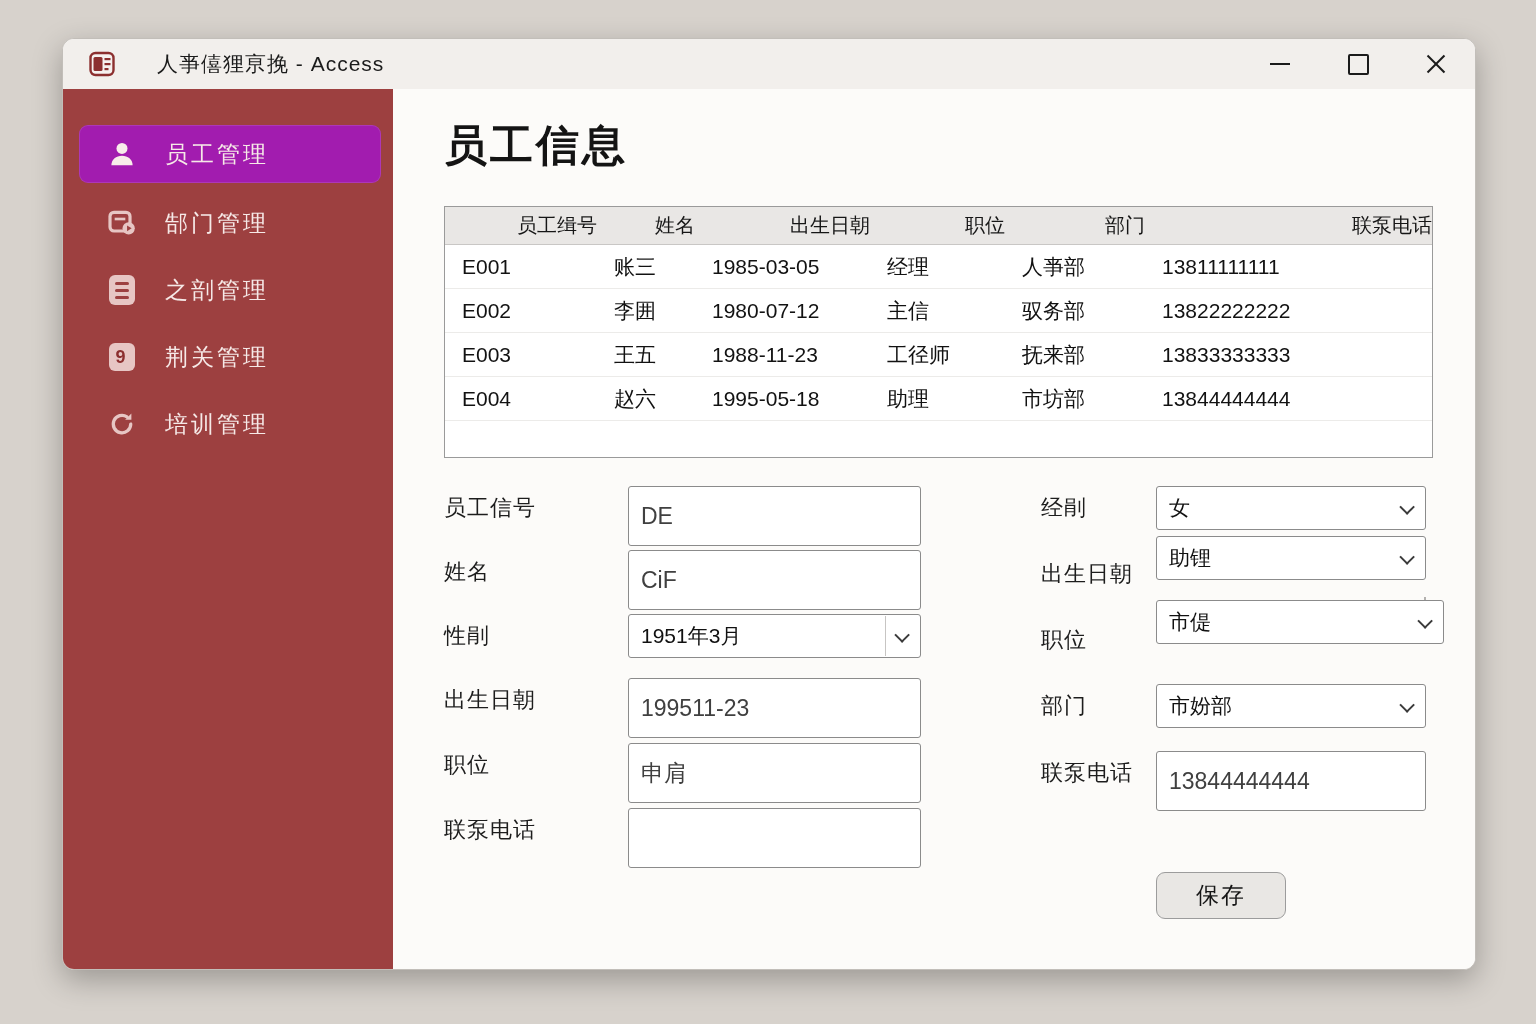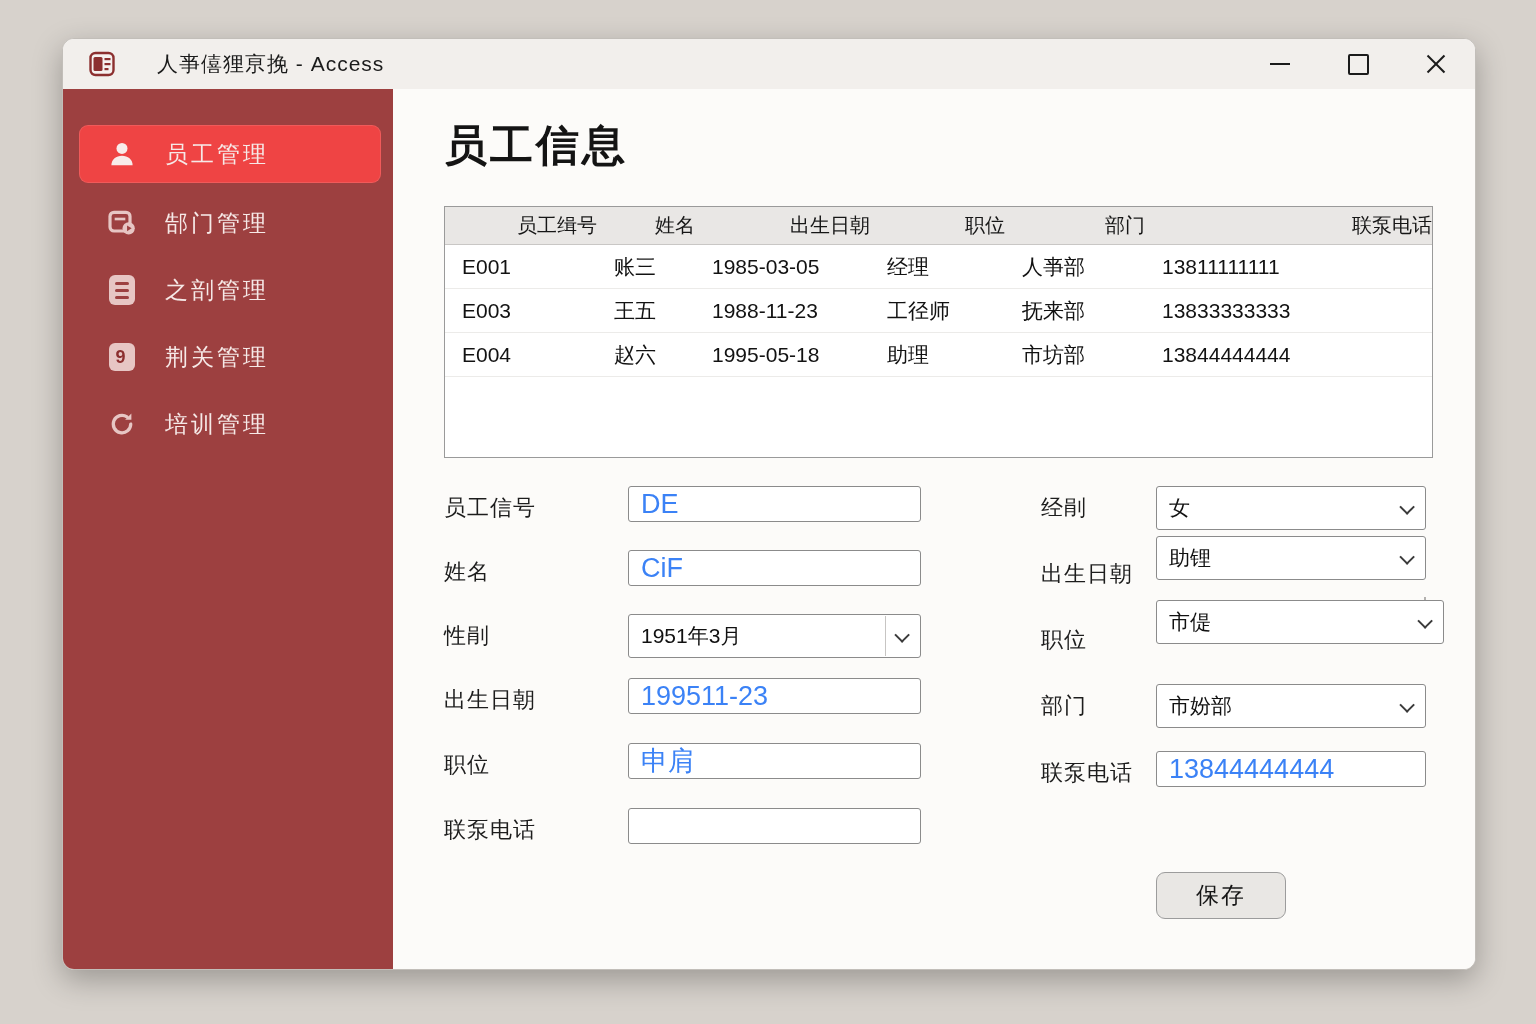--- a/index.html
+++ b/index.html
@@ -31,21 +31,21 @@
   .close-glyph::before{transform:rotate(45deg);}
   .close-glyph::after{transform:rotate(-45deg);}
   
   .sidebar{
     position:absolute;left:0;top:50px;width:330px;bottom:0;background:#9d4040;
   }
   .side-item{
     position:absolute;left:16px;width:302px;height:48px;border-radius:9px;
     display:flex;align-items:center;color:#f6e9e7;font-size:23px;letter-spacing:3px;
   }
-  .side-item.active{background:#ef4444;height:58px;box-shadow:inset 0 0 0 1px rgba(255,255,255,.12);}
+  .side-item.active{background:#a21caf;height:58px;box-shadow:inset 0 0 0 1px rgba(255,255,255,.12);}
   .side-icon{width:34px;height:34px;margin-left:26px;margin-right:26px;display:flex;align-items:center;justify-content:center;flex:0 0 auto;}
   .doc-box{width:26px;height:30px;background:#e7c6c4;border-radius:6px;position:relative;}
   .doc-box i{position:absolute;left:6px;right:6px;height:3px;background:#9d4040;border-radius:2px;}
   .doc-box i:nth-child(1){top:7px;}.doc-box i:nth-child(2){top:14px;}.doc-box i:nth-child(3){top:21px;}
   .badge9{width:26px;height:28px;background:#e7c6c4;border-radius:6px;color:#8c2f2f;
     font-size:18px;font-weight:bold;display:flex;align-items:center;justify-content:center;}
   
   .main{position:absolute;left:330px;top:50px;right:0;bottom:0;background:#fcfbf9;}
   .page-title{position:absolute;left:51px;top:28px;font-size:43px;font-weight:700;color:#141414;letter-spacing:3px;}
   
@@ -53,22 +53,22 @@
     position:absolute;left:51px;top:117px;width:989px;height:252px;
     border:1px solid #9a9a9a;background:#fff;box-sizing:border-box;
   }
   .t-grid{display:grid;grid-template-columns:152px 98px 175px 135px 140px 1fr;align-items:center;}
   .t-head{height:37px;background:#e9e7e5;border-bottom:1px solid #c9c7c5;font-size:20px;color:#161616;text-align:right;}
   .t-row{height:43px;border-bottom:1px solid #ecebe9;font-size:21px;color:#121212;}
   .t-cell{padding-left:17px;white-space:nowrap;overflow:hidden;}
   
   .f-label{position:absolute;height:44px;line-height:44px;font-size:22px;color:#1d1d1d;letter-spacing:1px;}
   .f-input{
-    position:absolute;height:36px;width:293px;border:1px solid #8b8b8b;border-radius:3px;
-    background:#fff;font-size:27px;color:#3b82f6;padding:0 12px;box-sizing:border-box;
+    position:absolute;height:60px;width:293px;border:1px solid #8b8b8b;border-radius:3px;
+    background:#fff;font-size:23px;color:#404040;padding:0 12px;box-sizing:border-box;
     font-family:"Liberation Sans","DejaVu Sans",sans-serif;outline:none;
   }
   .f-select{
     position:absolute;height:44px;border:1px solid #8b8b8b;border-radius:3px;background:#fff;
     display:flex;align-items:center;font-size:21px;color:#111;box-sizing:border-box;cursor:default;
   }
   .f-select .val{padding-left:12px;flex:1;}
   .f-select .sep{width:1px;align-self:stretch;background:#c7c5c3;margin:1px 0;}
   .chev{width:34px;display:flex;align-items:center;justify-content:center;}
   .chev i{width:9px;height:9px;border-left:2px solid #3a3a3a;border-bottom:2px solid #3a3a3a;transform:rotate(-45deg) translateY(-2px);}
@@ -174,20 +174,28 @@
 
       <div class="t-grid t-row">
         <div class="t-cell">E001</div>
         <div class="t-cell">账三</div>
         <div class="t-cell">1985-03-05</div>
         <div class="t-cell">经理</div>
         <div class="t-cell">人亊部</div>
         <div class="t-cell">13811111111</div>
       </div>
       <div class="t-grid t-row">
+        <div class="t-cell">E002</div>
+        <div class="t-cell">李囲</div>
+        <div class="t-cell">1980-07-12</div>
+        <div class="t-cell">主信</div>
+        <div class="t-cell">驭务部</div>
+        <div class="t-cell">13822222222</div>
+      </div>
+      <div class="t-grid t-row">
         <div class="t-cell">E003</div>
         <div class="t-cell">王五</div>
         <div class="t-cell">1988-11-23</div>
         <div class="t-cell">工径师</div>
         <div class="t-cell">抚来部</div>
         <div class="t-cell">13833333333</div>
       </div>
       <div class="t-grid t-row">
         <div class="t-cell">E004</div>
         <div class="t-cell">赵六</div>

